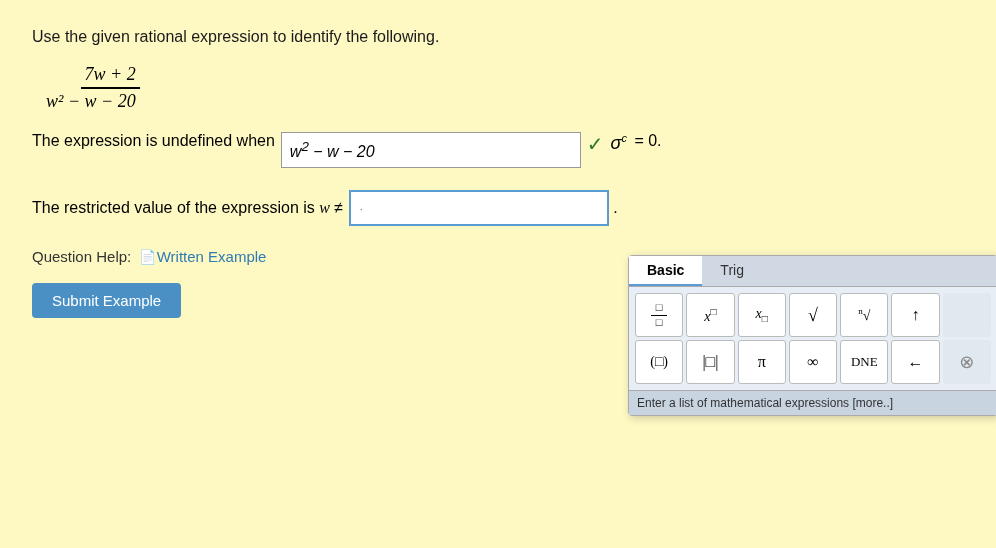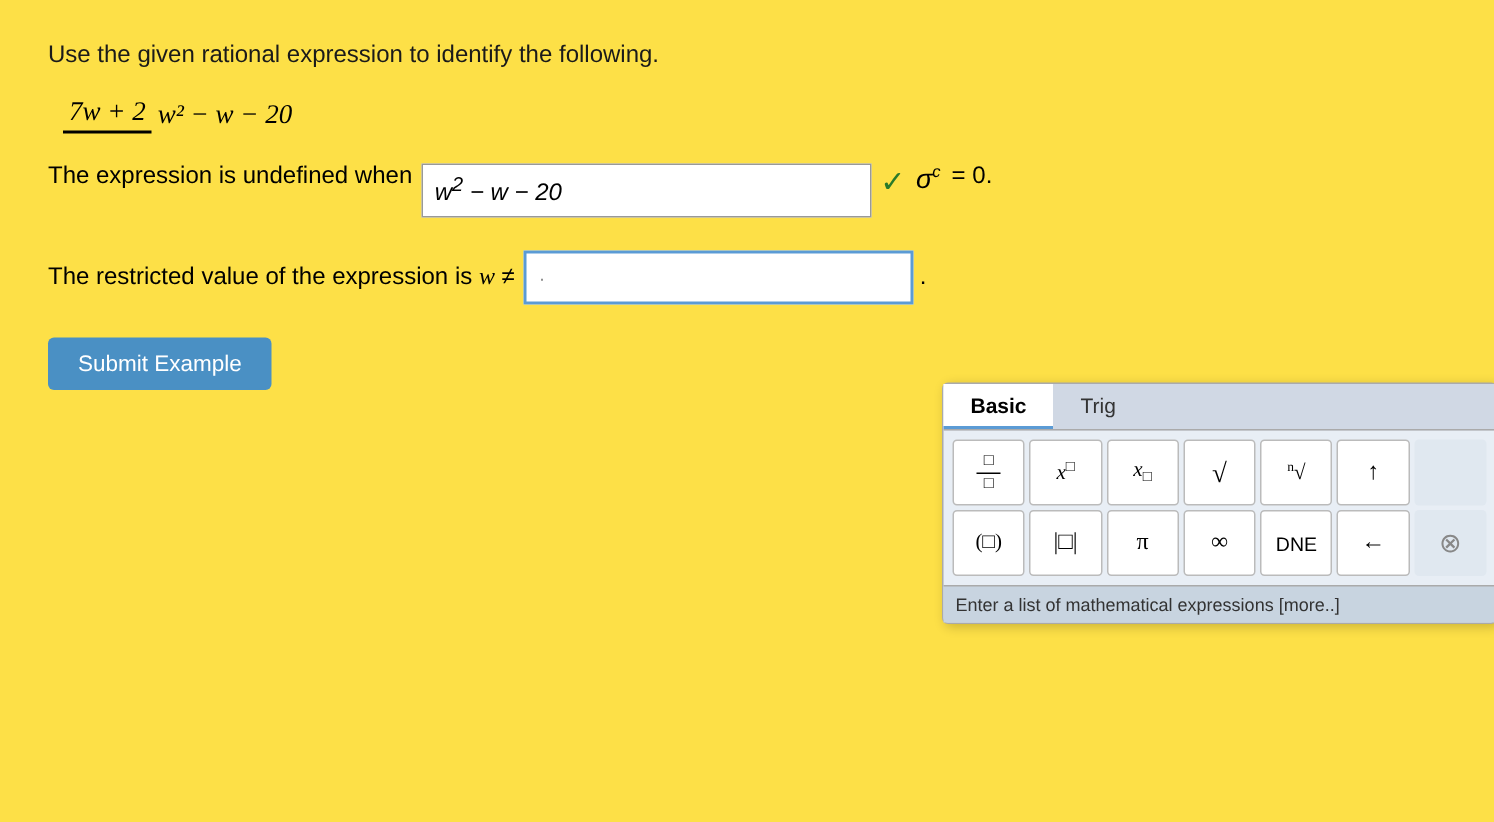--- a/index.html
+++ b/index.html
@@ -6,40 +6,40 @@
     body {
       font-family: 'Times New Roman', Times, serif;
       background: #f0f0f0;
       width: 996px;
       height: 548px;
       overflow: hidden;
       display: flex;
       align-items: stretch;
     }
     .main-container {
-      background: #fde047;
+      background: #fef9c3;
       width: 996px;
       height: 548px;
       padding: 28px 32px 20px 32px;
       position: relative;
     }
     .question-text {
       font-size: 16px;
       color: #1a1a1a;
       margin-bottom: 18px;
       font-family: Arial, sans-serif;
     }
     .fraction-container {
       margin-bottom: 20px;
       margin-left: 10px;
     }
     .fraction {
       display: inline-flex;
-      flex-direction: row;
-      align-items: flex-start;
+      flex-direction: column;
+      align-items: flex-end;
       vertical-align: middle;
     }
     .fraction .numerator {
       border-bottom: 2px solid #000;
       padding: 0 4px 2px 4px;
       font-size: 18px;
       font-style: italic;
     }
     .fraction .denominator {
       padding: 2px 4px 0 4px;
@@ -169,21 +169,21 @@
       cursor: pointer;
       font-family: 'Times New Roman', serif;
       color: #000;
       position: relative;
     }
     .kb-btn.cursor-hand {
       cursor: pointer;
     }
     .kb-btn-special {
       font-size: 13px;
-      font-family: Liberation Sans, sans-serif;
+      font-family: Liberation Serif, serif;
     }
     .keyboard-footer {
       background: #c8d4e0;
       padding: 5px 8px;
       font-size: 12px;
       font-family: Arial, sans-serif;
       color: #333;
       border-top: 1px solid #aaa;
       display: flex;
       justify-content: space-between;
@@ -332,19 +332,26 @@
         <span style="font-size:18px; color:#888;">⊗</span>
       </div>
     </div>
 
     <div class="keyboard-footer">
       <span>Enter a list of mathematical expressions [more..]</span>
     </div>
   </div>
 
   
+  <div class="question-help-row">
+    <span style="margin-right:8px;">Question Help:</span>
+    <span class="doc-icon">📄</span>
+    <a class="written-example-link">
+      <span>Written Example</span>
+    </a>
+  </div>
 
   
   <button class="submit-btn">
     <span>Submit Example</span>
   </button>
 
 </div>
 
 </body></html>

